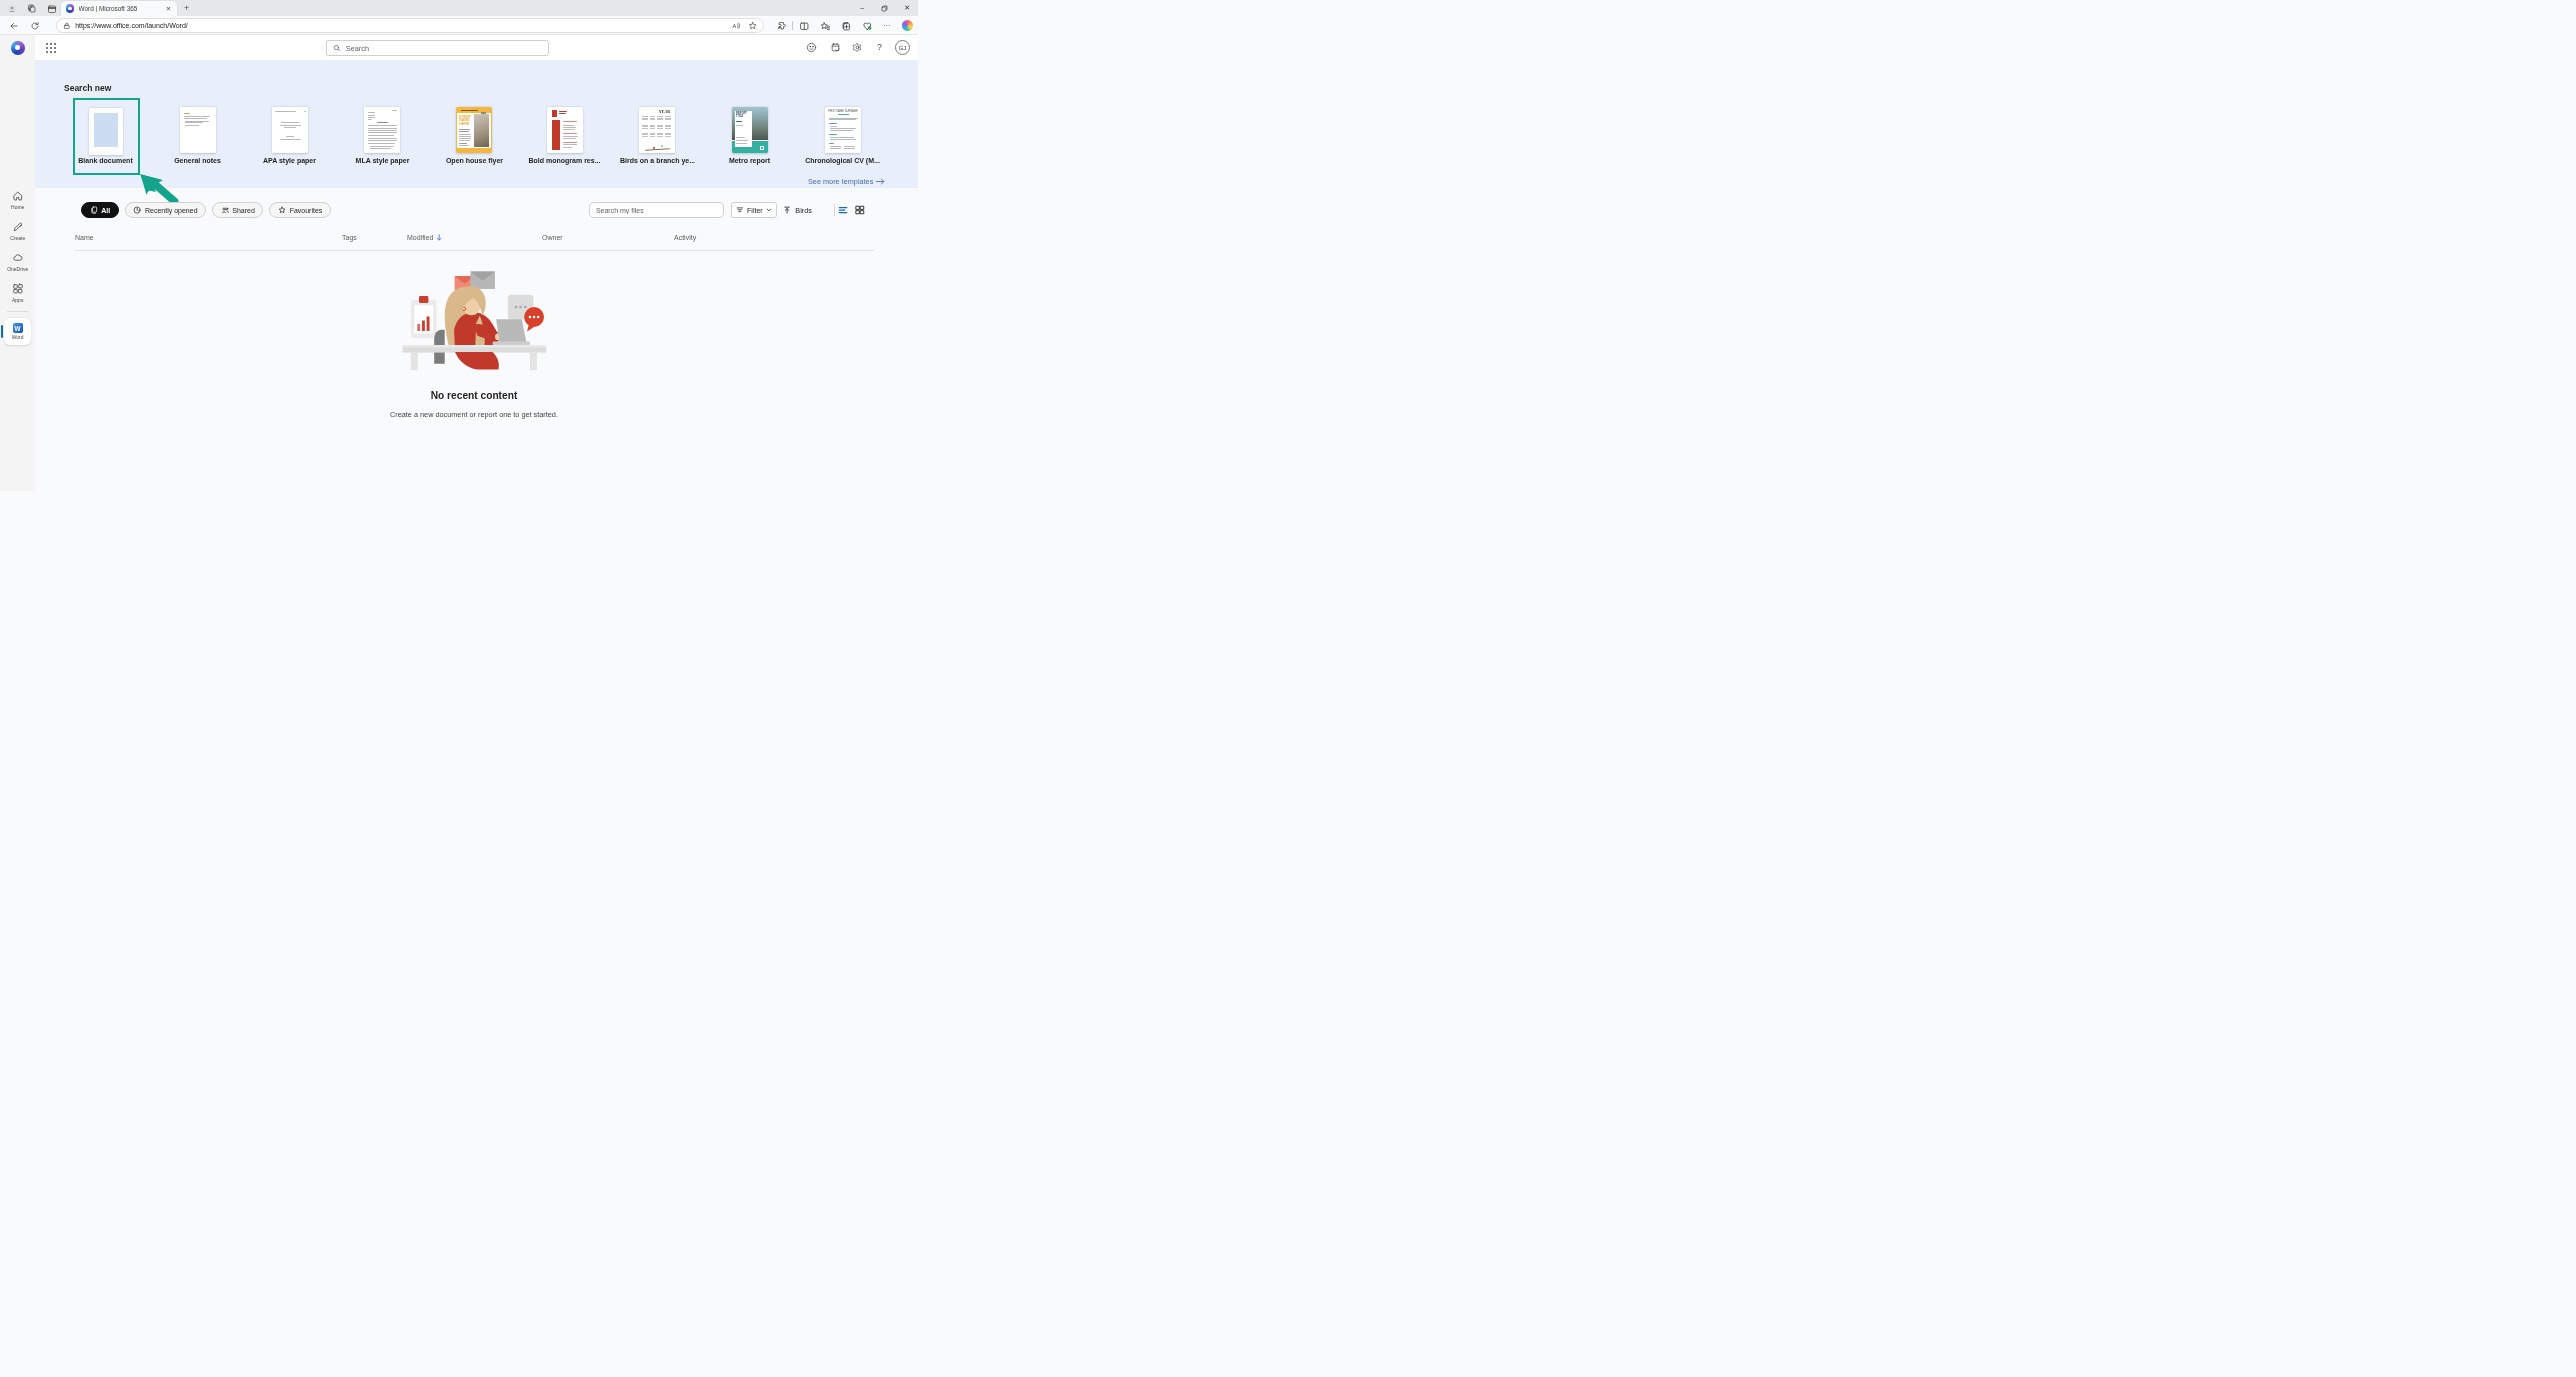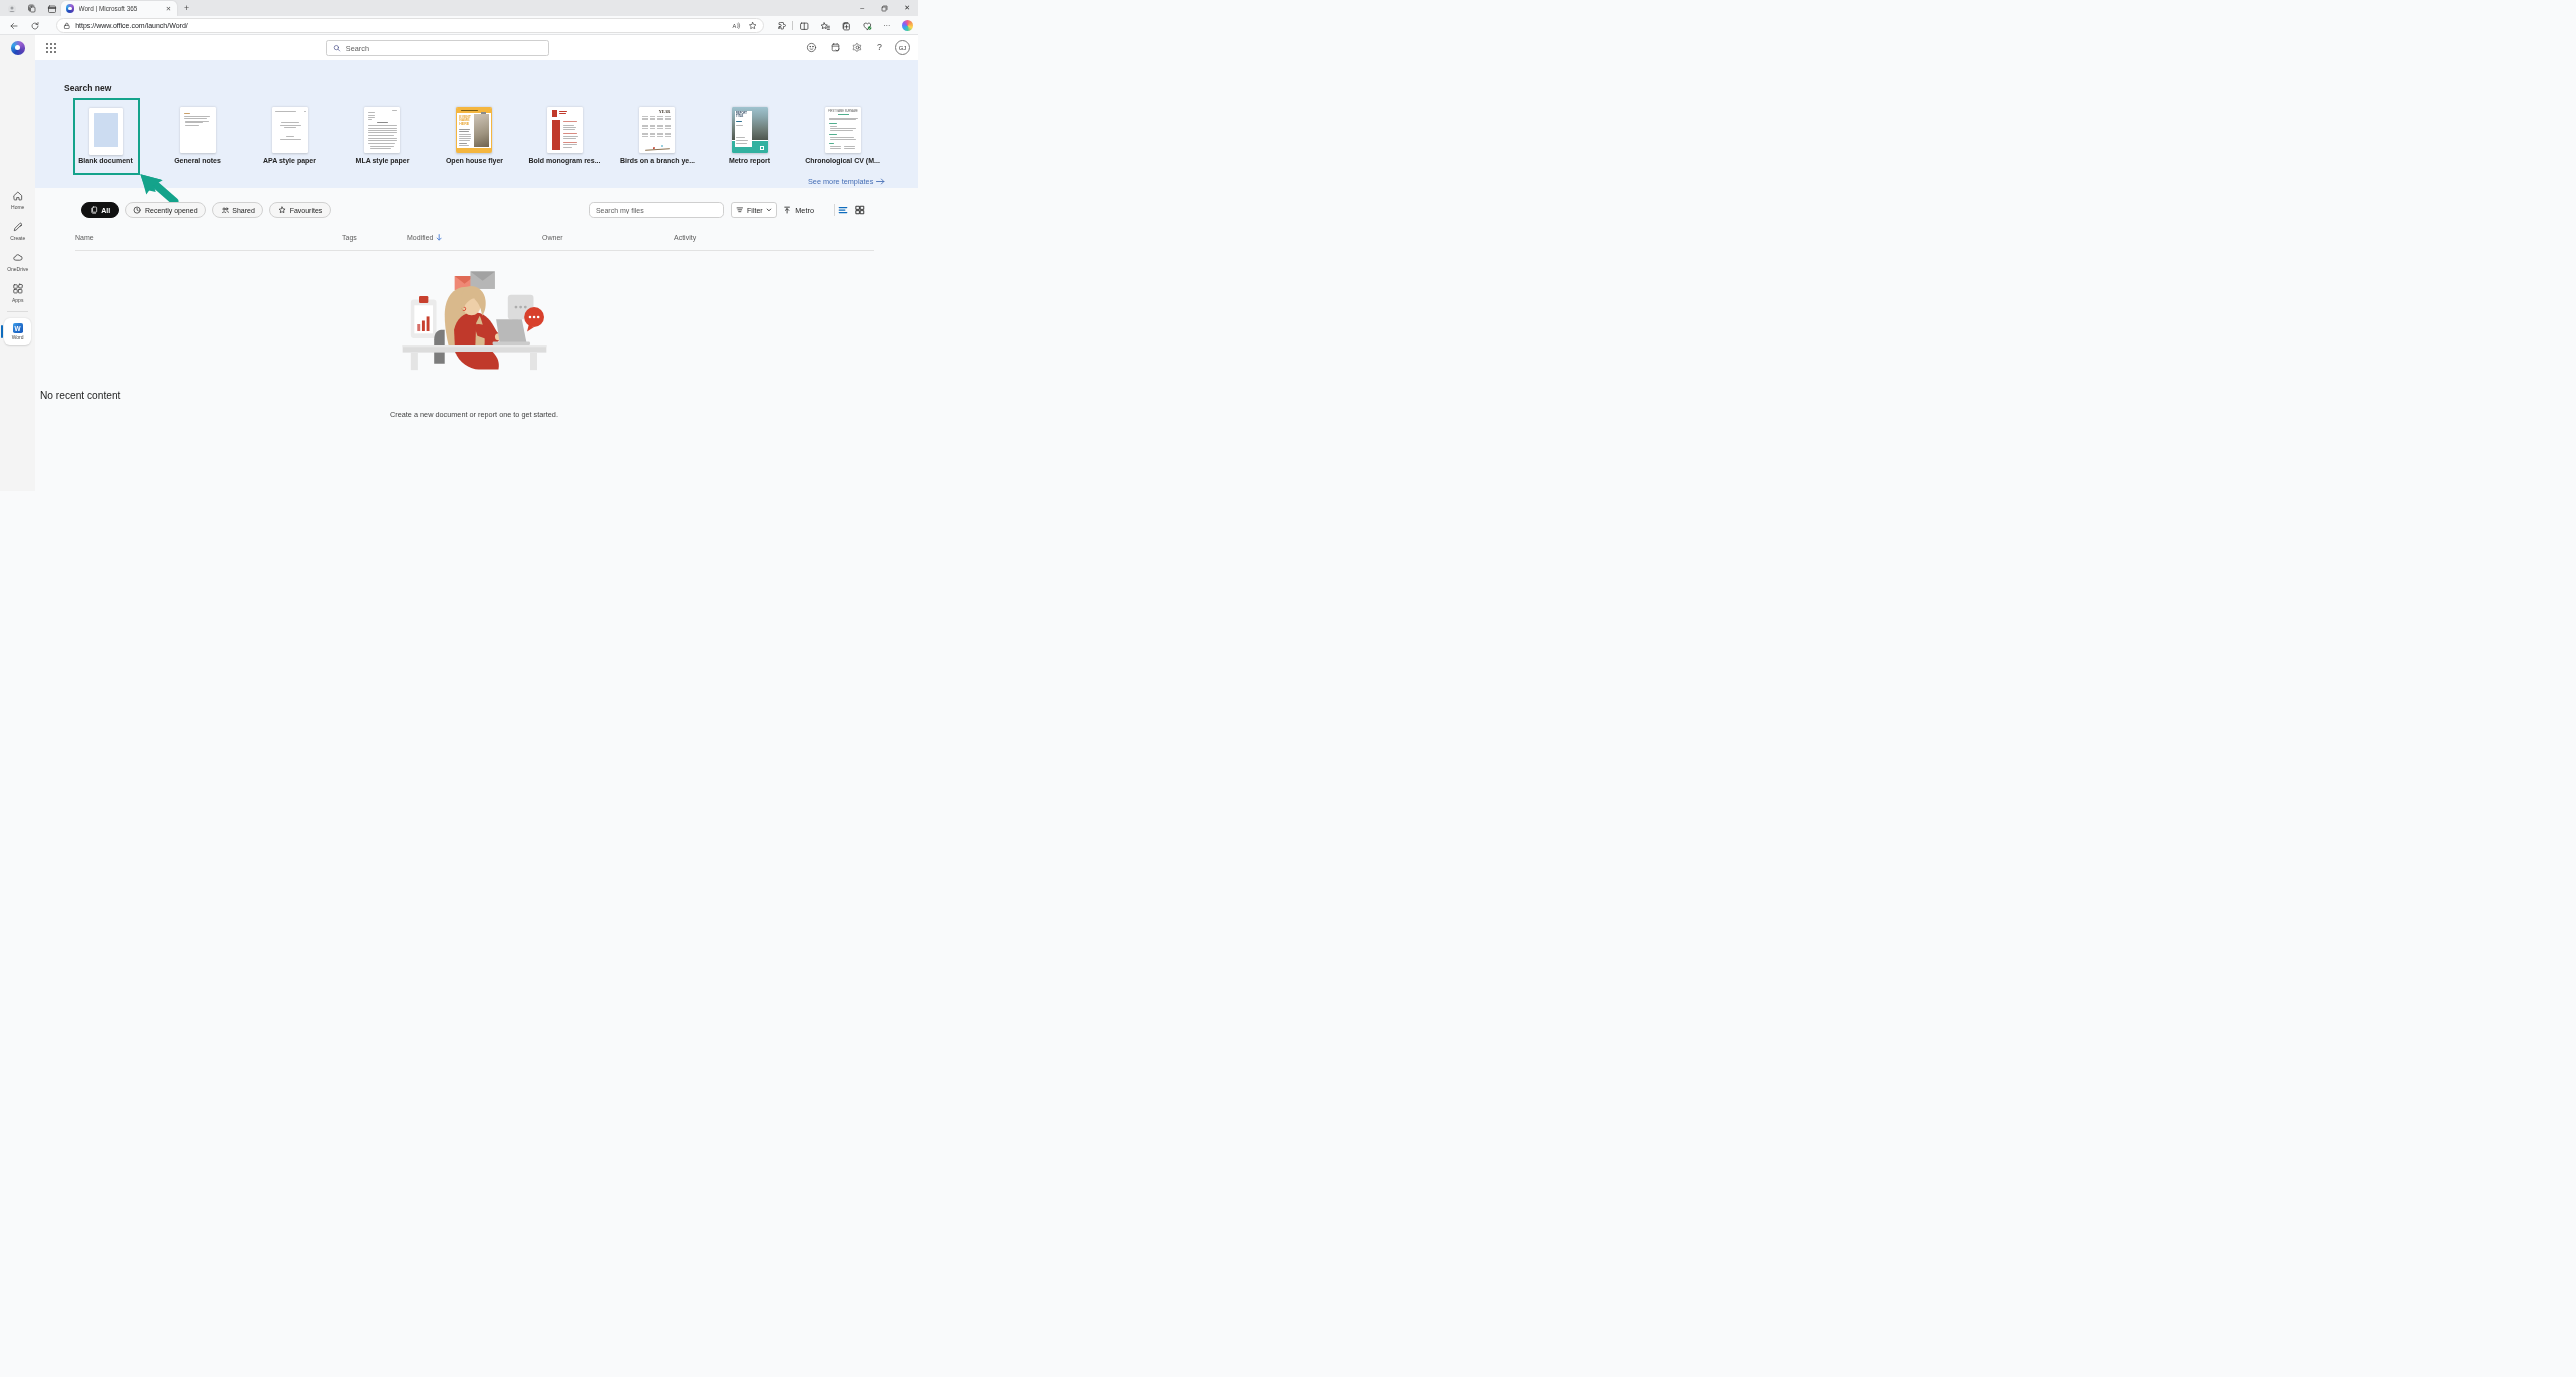--- a/index.html
+++ b/index.html
@@ -97,21 +97,21 @@
   .filter-btn { left:731px; top:202px; width:46px; height:16px; background:#fff; border:0.6px solid #cfcfcf; border-radius:2.9px; display:flex; align-items:center; justify-content:center; gap:3.5px; font-size:7px; color:#1f1f1f; }
   .upload-btn { left:783px; top:202px; height:16px; display:flex; align-items:center; gap:4.1px; font-size:7.3px; color:#1f1f1f; }
   .view-div { left:834px; top:204px; width:0.6px; height:12.3px; background:#d7d7d7; }
   .view-ic { top:205px; width:10px; height:10px; }
 
   
   .th { top:234px; font-size:7px; color:#5c5c5c; display:flex; align-items:center; gap:2.3px; }
   .tbl-div { left:75px; top:250px; width:799px; height:0.6px; background:#e2e2e2; }
 
   
-  .empty-title { left:0; top:390px; width:948px; text-align:left; font-size:10.2px; font-weight:400; color:#242424;margin-left:40px; }
+  .empty-title { left:0; top:390px; width:948px; text-align:center; font-size:10.2px; font-weight:700; color:#242424; }
   .empty-sub { left:0; top:410px; width:948px; text-align:center; font-size:7.3px; color:#424242; }
   svg.lineic { fill:none; stroke:currentColor; stroke-width:1.4; stroke-linecap:round; stroke-linejoin:round; }
 </style>
 </head>
 <body>
 
 <div id="stage">
 
   <div class="abs titlebar">
     <svg class="abs tbar-ic lineic" style="left:7px" viewBox="0 0 20 20">
@@ -515,21 +515,21 @@
     <span>Filter</span>
     <svg class="lineic" style="width:5.9px;height:5.9px;color:#1f1f1f" viewBox="0 0 10 10">
         <path d="M2 3.5l3 3 3-3"></path>
       </svg>
   </div>
 
   <div class="abs upload-btn">
     <svg class="lineic" style="width:8.2px;height:8.2px;color:#1f1f1f" viewBox="0 0 14 14">
         <path d="M3 2h8M7 12V4.5M4 7.5L7 4.5l3 3"></path>
       </svg>
-    <span>Metro</span>
+    <span>Birds</span>
   </div>
 
   <div class="abs view-div"></div>
   <svg class="abs view-ic lineic" style="left:838px;color:#0f6cbd;stroke-width:2" viewBox="0 0 16 16">
       <path d="M2 4h12M2 8h9M2 12h12"></path>
     </svg>
   <svg class="abs view-ic lineic" style="left:855px;color:#1f1f1f" viewBox="0 0 16 16">
       <rect x="2" y="2" width="5" height="5"></rect>
       <rect x="9" y="2" width="5" height="5"></rect>
       <rect x="2" y="9" width="5" height="5"></rect>

